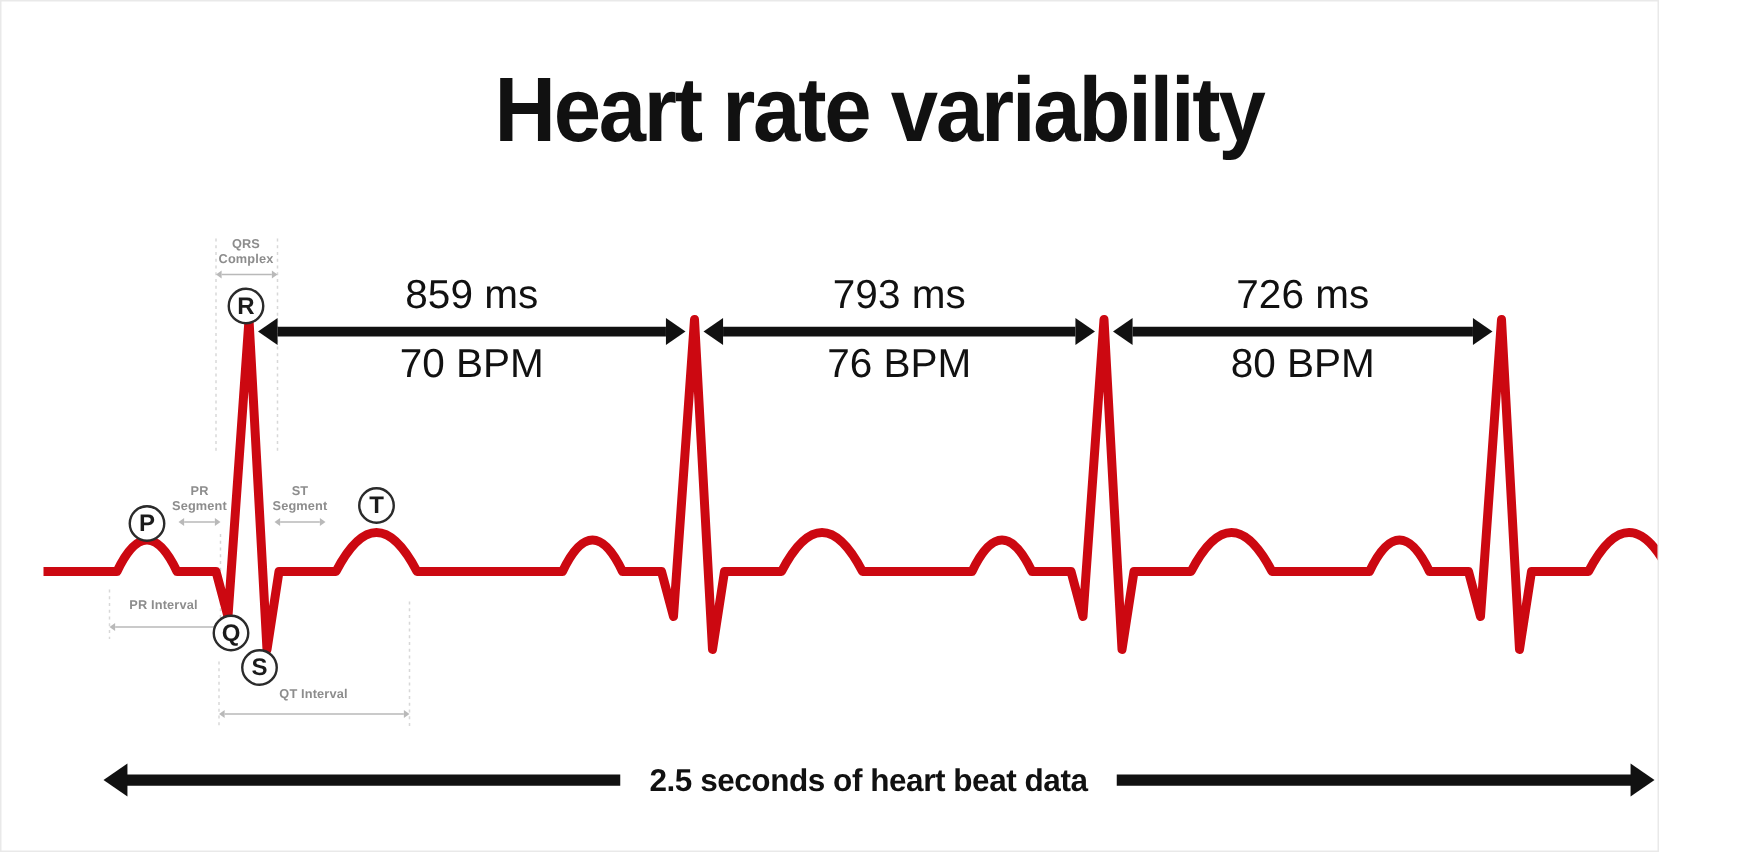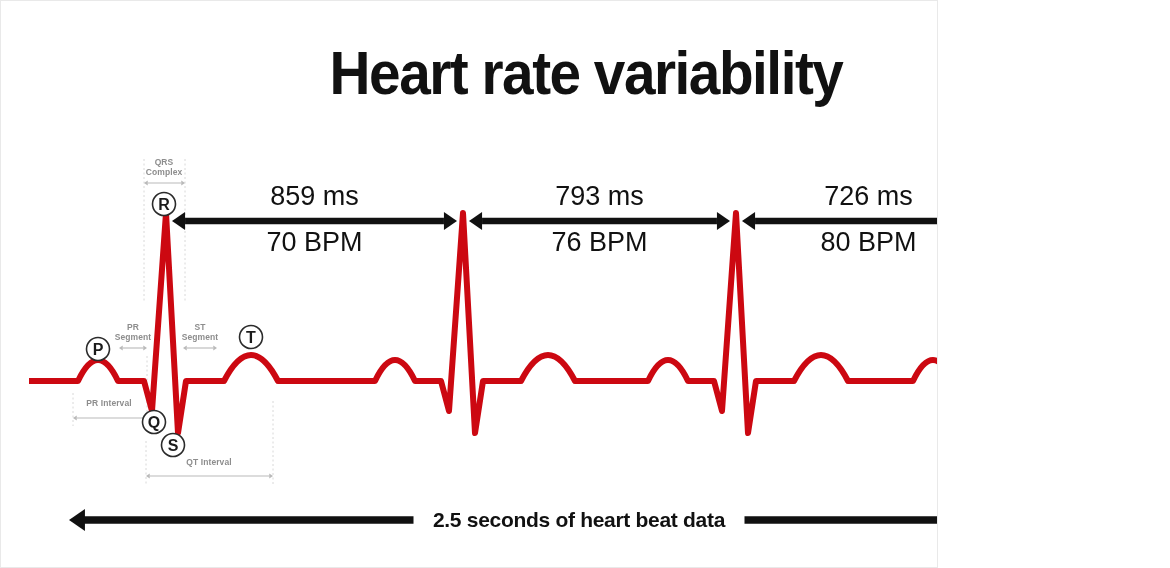--- a/index.html
+++ b/index.html
@@ -5,21 +5,21 @@
   html, body {
     margin: 0;
     padding: 0;
     background: #ffffff;
   }
   body {
     font-family: "Liberation Sans", sans-serif;
   }
   #figure {
     position: relative;
-    width: 938px;
+    width: 1106px;
     height: 568px;
     background: #ffffff;
     box-sizing: border-box;
     border: 1px solid #e9e9e9;
     overflow: hidden;
   }
   #title {
     position: absolute;
     top: 42px;
     left: 0;

